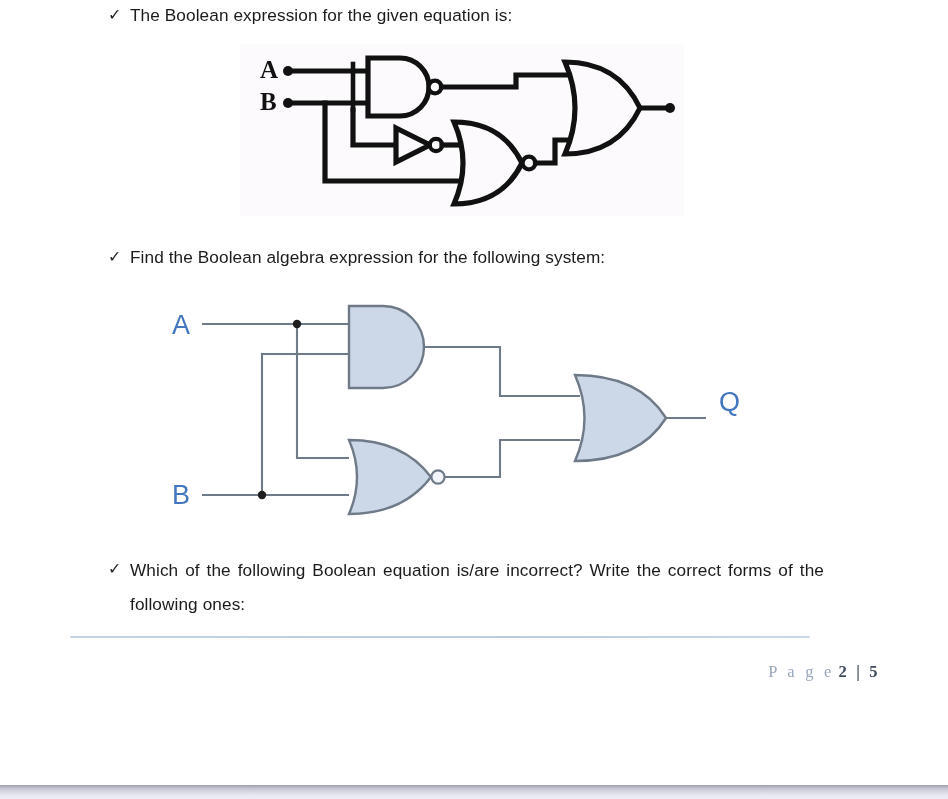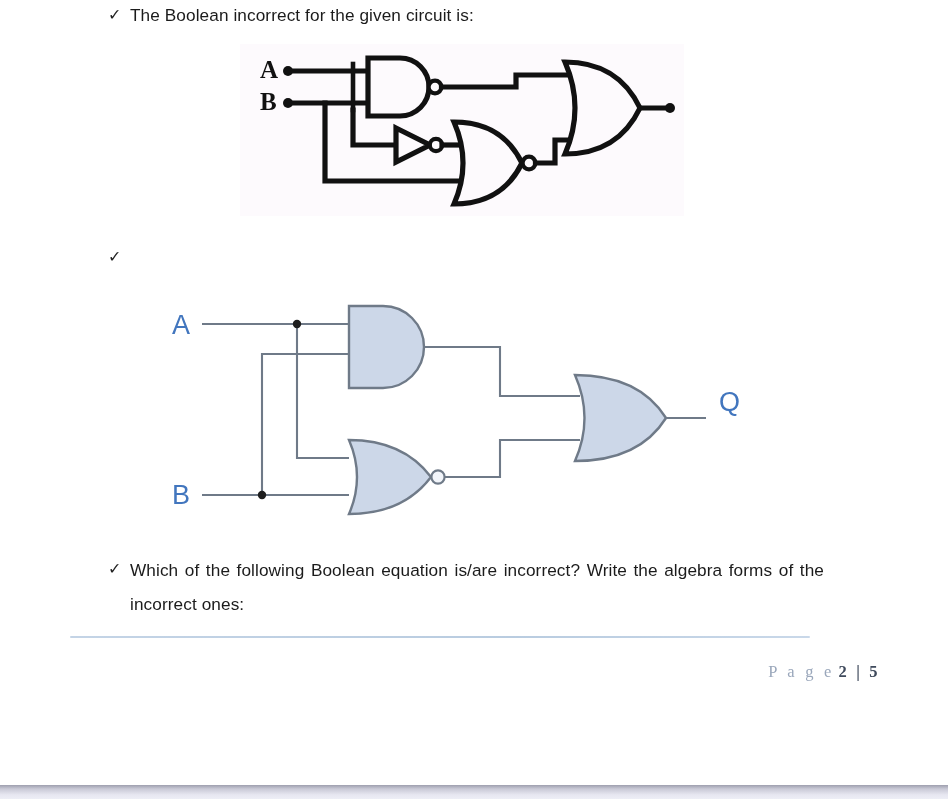--- a/index.html
+++ b/index.html
@@ -123,21 +123,21 @@
     background: linear-gradient(to bottom, #9e9fae 0%, #c9c9d6 28%, #e7e7f1 70%, #edeef6 100%);
   }
 </style>
 </head>
 <body>
 
 <div class="page">
 
   <div class="bullet-row" id="item-1">
     <span class="check-mark">✓</span>
-    <span class="bullet-text">The Boolean incorrect for the given circuit is:</span>
+    <span class="bullet-text">The Boolean expression for the given equation is:</span>
   </div>
 
   <div id="figure-1">
     <svg width="444" height="172" viewBox="0 0 444 172" xmlns="http://www.w3.org/2000/svg">
       <g fill="none" stroke="#111111" stroke-width="5.2" stroke-linecap="square" stroke-linejoin="miter">
 
         <text x="20" y="34" font-family="'Liberation Serif', serif" font-size="25" font-weight="bold" fill="#111111" stroke="none">A</text>
         <text x="20" y="66" font-family="'Liberation Serif', serif" font-size="25" font-weight="bold" fill="#111111" stroke="none">B</text>
 
         <circle cx="48" cy="27" r="5" fill="#111111" stroke="none"></circle>
@@ -179,20 +179,21 @@
         </g>
 
         <path d="M400 64 H427"></path>
         <circle cx="430" cy="64" r="5" fill="#111111" stroke="none"></circle>
       </g>
     </svg>
   </div>
 
   <div class="bullet-row" id="item-2">
     <span class="check-mark">✓</span>
+    <span class="bullet-text">Find the Boolean algebra expression for the following system:</span>
   </div>
 
   <div id="figure-2">
     <svg width="640" height="228" viewBox="0 0 640 228" xmlns="http://www.w3.org/2000/svg">
 
         <text x="22" y="42" font-family="'Liberation Sans', sans-serif" font-size="27" fill="#4276be">A</text>
         <text x="22" y="212" font-family="'Liberation Sans', sans-serif" font-size="27" fill="#4276be">B</text>
         <text x="569" y="119" font-family="'Liberation Sans', sans-serif" font-size="27" fill="#4276be">Q</text>
 
         <g fill="none" stroke="#6f7a88" stroke-width="2.1" stroke-linecap="butt" stroke-linejoin="miter">
@@ -225,21 +226,21 @@
             <path d="M425 83 Q444 126 425 169 Q489 169 516 126 Q489 83 425 83 Z" fill="#ccd7e8" stroke="#6f7a88" stroke-width="2.4"></path>
           </g>
 
           <path d="M516 126 H556"></path>
         </g>
     </svg>
   </div>
 
   <div class="bullet-row" id="item-3">
     <span class="check-mark">✓</span>
-    <span class="bullet-text justify">Which of the following Boolean equation is/are incorrect? Write the algebra forms of the incorrect ones:</span>
+    <span class="bullet-text justify">Which of the following Boolean equation is/are incorrect? Write the correct forms of the following ones:</span>
   </div>
 
   <div id="footer-rule"></div>
   <div id="footer-page">
     <span class="page-word">P a g e</span>
     <span class="page-nums">2 | 5</span>
   </div>
 
   <div id="bottom-band"></div>
 

